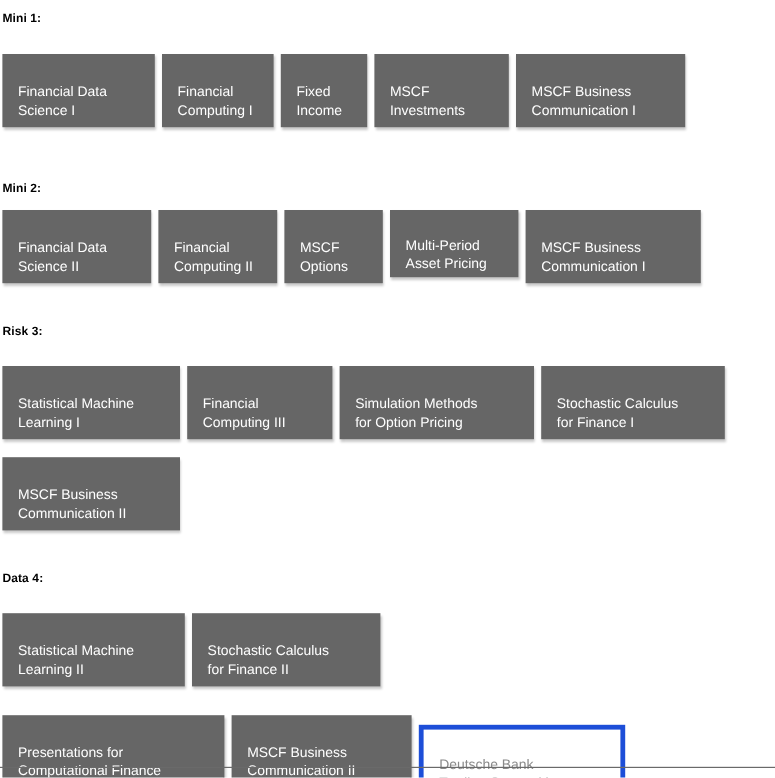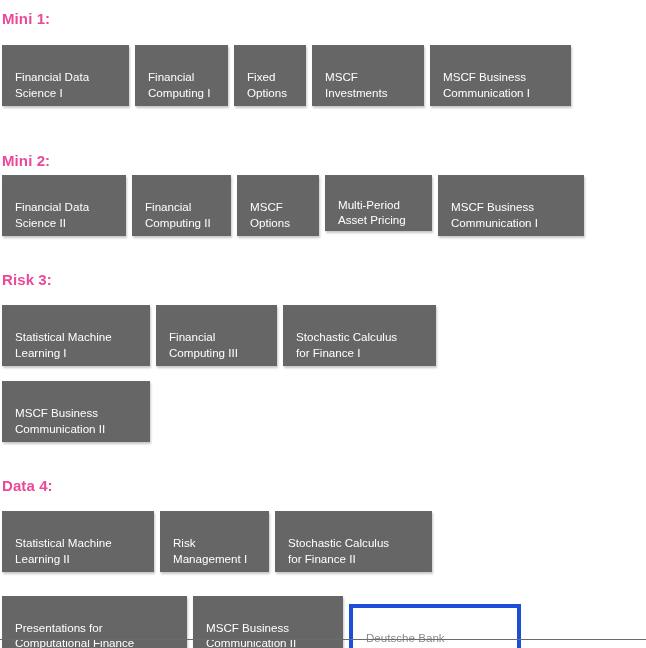--- a/index.html
+++ b/index.html
@@ -17,23 +17,23 @@
   .canvas {
     position: absolute;
     left: 0;
     top: 0;
     width: 646px;
     height: 648px;
   }
   .mini-heading {
     position: absolute;
     left: 2px;
-    font-size: 15px;
+    font-size: 10px;
     font-weight: bold;
-    color: #ec4899;
+    color: #000000;
     letter-spacing: 0.1px;
     white-space: nowrap;
   }
   .course-row {
     position: absolute;
     left: 0;
     display: flex;
     flex-direction: row;
     align-items: flex-start;
   }
@@ -71,21 +71,21 @@
 <body>
 
 <div class="canvas">
     <div class="mini-heading" style="top: 10px;">Mini 1:</div>
     <div class="course-row" style="top: 45px;">
       <div class="course-box" style="width: 127px; height: 61px;">Financial Data
 Science I</div>
       <div class="course-box" style="width: 93px; height: 61px;">Financial
 Computing I</div>
       <div class="course-box" style="width: 72px; height: 61px;">Fixed
-Options</div>
+Income</div>
       <div class="course-box" style="width: 112px; height: 61px;">MSCF
 Investments</div>
       <div class="course-box" style="width: 141px; height: 61px;">MSCF Business
 Communication I</div>
     </div>
     <div class="mini-heading" style="top: 152px;">Mini 2:</div>
     <div class="course-row" style="top: 175px;">
       <div class="course-box" style="width: 124px; height: 61px;">Financial Data
 Science II</div>
       <div class="course-box" style="width: 99px; height: 61px;">Financial
@@ -96,33 +96,33 @@
 Asset Pricing</div>
       <div class="course-box" style="width: 146px; height: 61px;">MSCF Business
 Communication I</div>
     </div>
     <div class="mini-heading" style="top: 271px;">Risk 3:</div>
     <div class="course-row" style="top: 305px;">
       <div class="course-box" style="width: 148px; height: 61px;">Statistical Machine
 Learning I</div>
       <div class="course-box" style="width: 121px; height: 61px;">Financial
 Computing III</div>
+      <div class="course-box" style="width: 162px; height: 61px;">Simulation Methods
+for Option Pricing</div>
       <div class="course-box" style="width: 153px; height: 61px;">Stochastic Calculus
 for Finance I</div>
     </div>
     <div class="course-row" style="top: 381px;">
       <div class="course-box" style="width: 148px; height: 61px;">MSCF Business
 Communication II</div>
     </div>
     <div class="mini-heading" style="top: 477px;">Data 4:</div>
     <div class="course-row" style="top: 511px;">
       <div class="course-box" style="width: 152px; height: 61px;">Statistical Machine
 Learning II</div>
-      <div class="course-box" style="width: 109px; height: 61px;">Risk
-Management I</div>
       <div class="course-box" style="width: 157px; height: 61px;">Stochastic Calculus
 for Finance II</div>
     </div>
     <div class="course-row" style="top: 584px; align-items: center;">
       <div class="course-box" style="width: 185px; height: 61px;">Presentations for
 Computational Finance</div>
       <div class="course-box" style="width: 150px; height: 61px;">MSCF Business
 Communication II</div>
       <div class="course-box outline" style="width: 172px; height: 61px;">Deutsche Bank
 Trading Competition</div>

